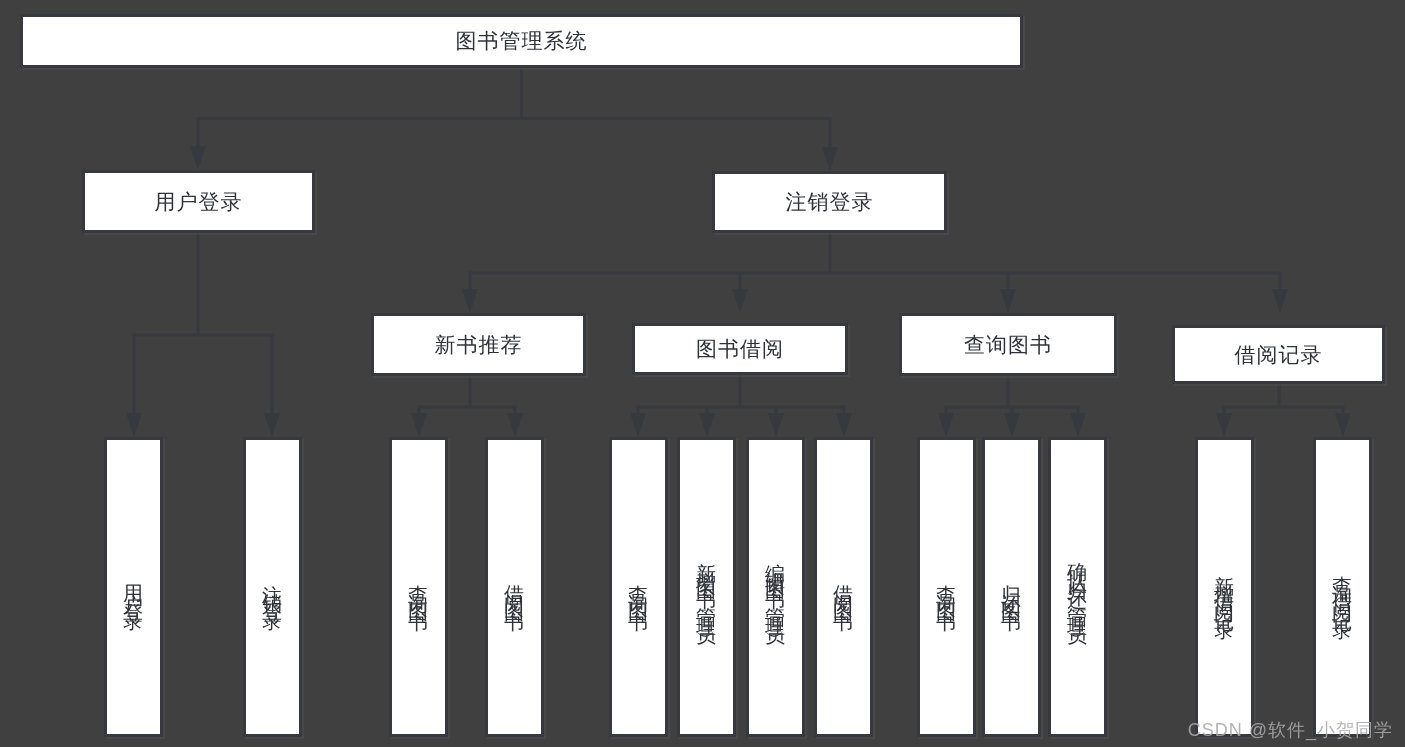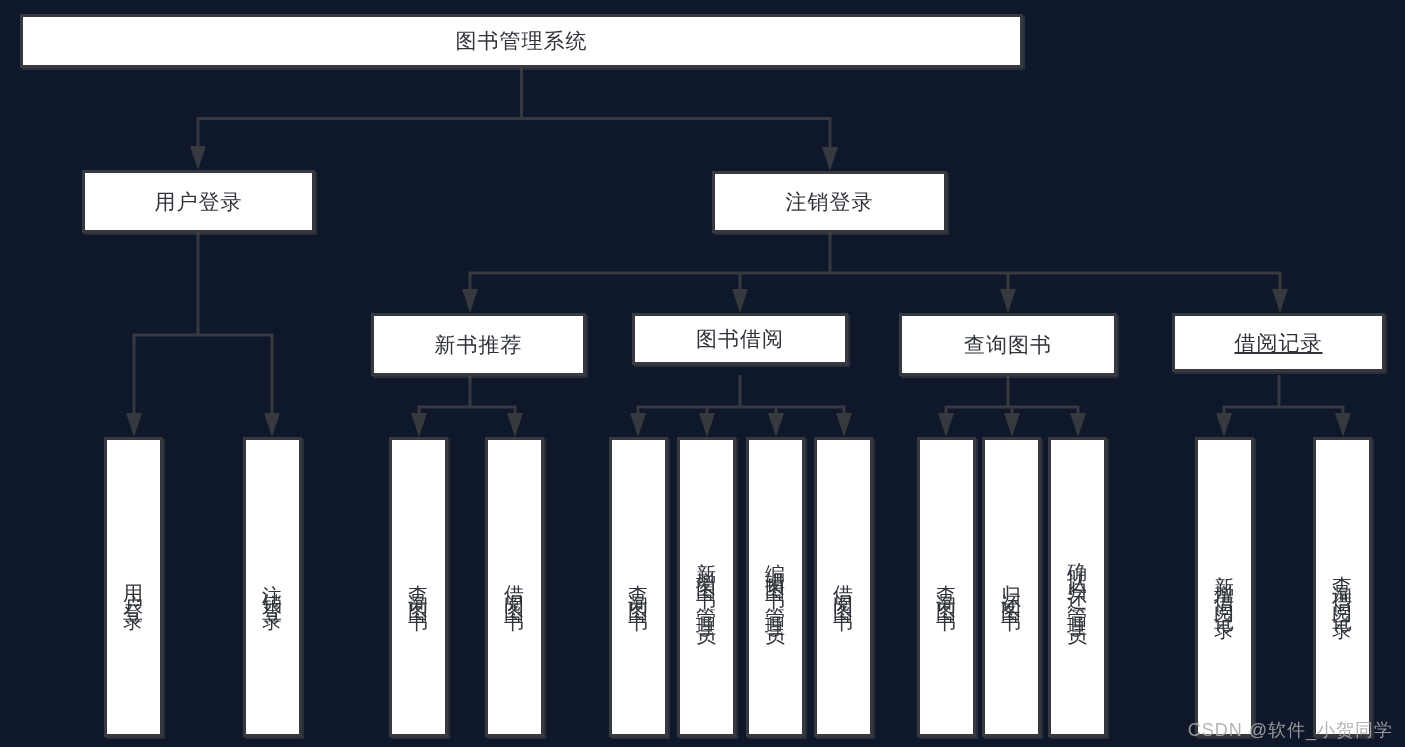--- a/index.html
+++ b/index.html
@@ -5,21 +5,21 @@
   html, body {
     margin: 0;
     padding: 0;
     background: #ffffff;
     font-family: "Liberation Sans", "DejaVu Sans", sans-serif;
   }
   .canvas {
     position: relative;
     width: 1405px;
     height: 747px;
-    background: #0f172a;
+    background: #404040;
     overflow: hidden;
   }
   .connectors {
     position: absolute;
     left: 0;
     top: 0;
     z-index: 0;
   }
   .box {
     position: absolute;
@@ -96,23 +96,23 @@
     <polygon points="1216,413 1232,413 1224,437" fill="#36393d"></polygon>
     <polygon points="1335,413 1351,413 1343,437" fill="#36393d"></polygon>
   </svg>
 
   <div class="box h-box" style="left:20px; top:14px; width:1003px; height:54px;">图书管理系统</div>
 
   <div class="box h-box" style="left:82px; top:170px; width:233px; height:63px;">用户登录</div>
   <div class="box h-box" style="left:712px; top:171px; width:235px; height:62px;">注销登录</div>
 
   <div class="box h-box" style="left:371px; top:313px; width:215px; height:63px;">新书推荐</div>
-  <div class="box h-box" style="left:632px; top:313px; width:216px; height:52px;">图书借阅</div>
+  <div class="box h-box" style="left:632px; top:323px; width:216px; height:52px;">图书借阅</div>
   <div class="box h-box" style="left:899px; top:313px; width:218px; height:63px;">查询图书</div>
-  <div class="box h-box" style="left:1172px; top:313px; width:213px; height:59px;text-decoration:underline;">借阅记录</div>
+  <div class="box h-box" style="left:1172px; top:325px; width:213px; height:59px;">借阅记录</div>
 
   <div class="box v-box" style="left:104px; top:437px; width:59px; height:300px;">用户登录</div>
   <div class="box v-box" style="left:243px; top:437px; width:59px; height:300px;">注销登录</div>
 
   <div class="box v-box" style="left:389px; top:437px; width:59px; height:300px;">查询图书</div>
   <div class="box v-box" style="left:485px; top:437px; width:59px; height:300px;">借阅图书</div>
 
   <div class="box v-box" style="left:609px; top:437px; width:59px; height:300px;">查询图书</div>
   <div class="box v-box" style="left:677px; top:437px; width:59px; height:300px;">新增图书（管理员）</div>
   <div class="box v-box" style="left:746px; top:437px; width:59px; height:300px;">编辑图书（管理员）</div>

